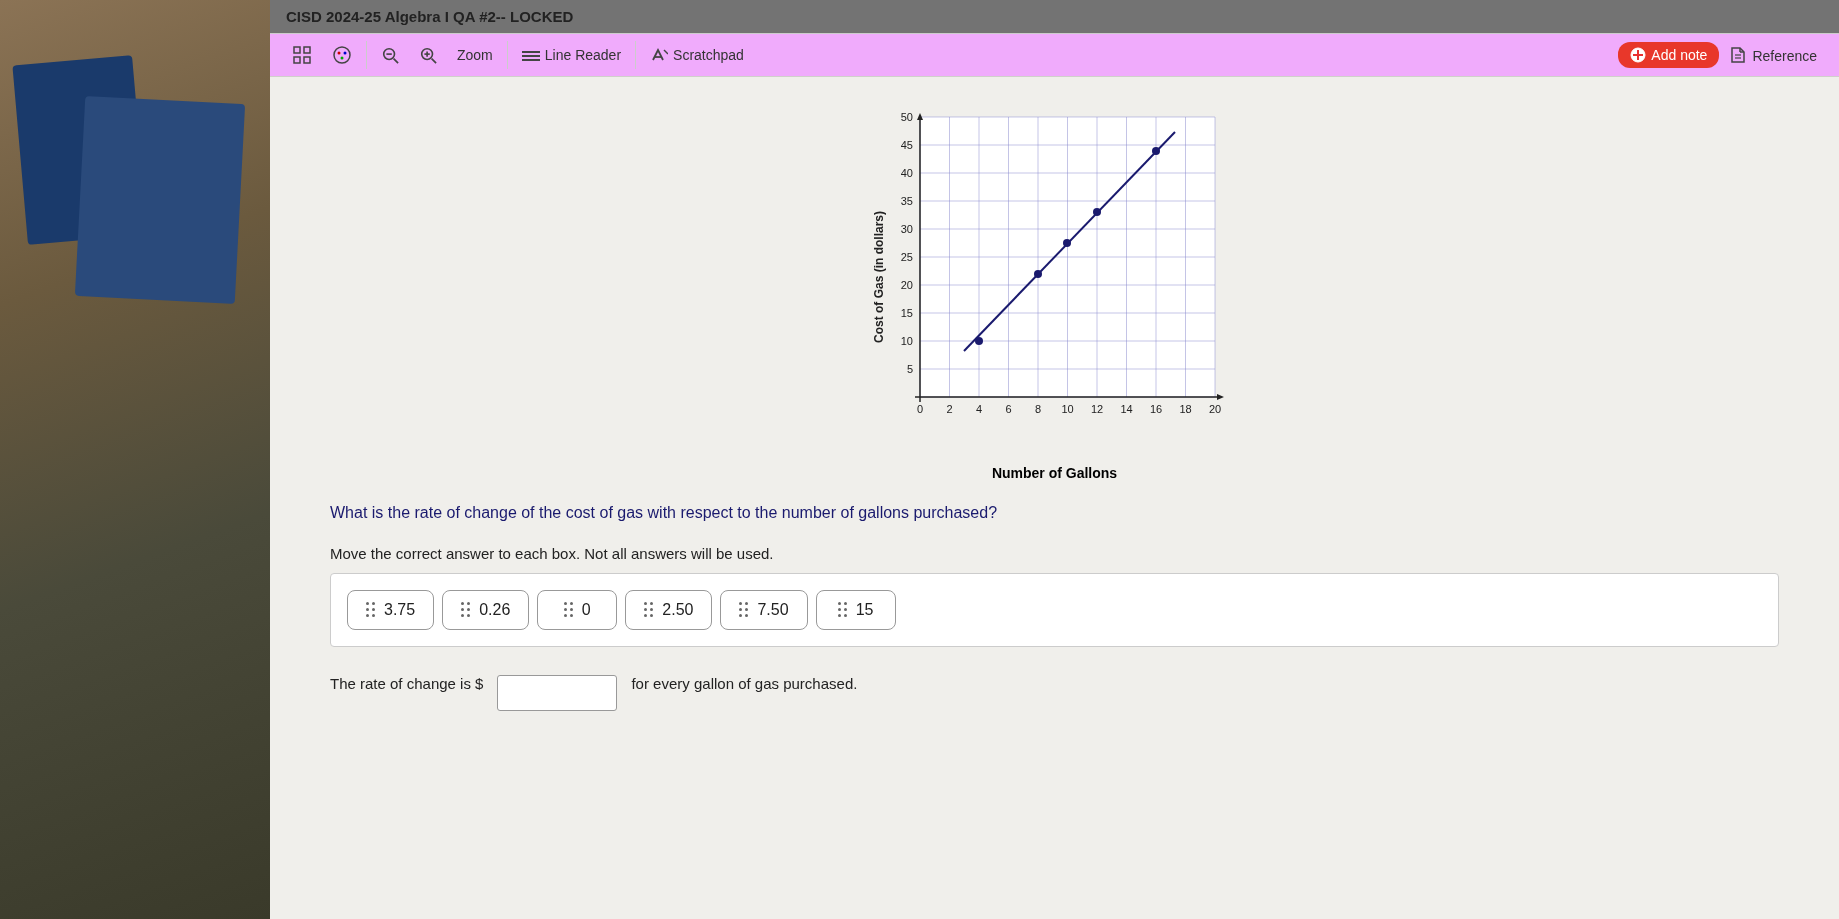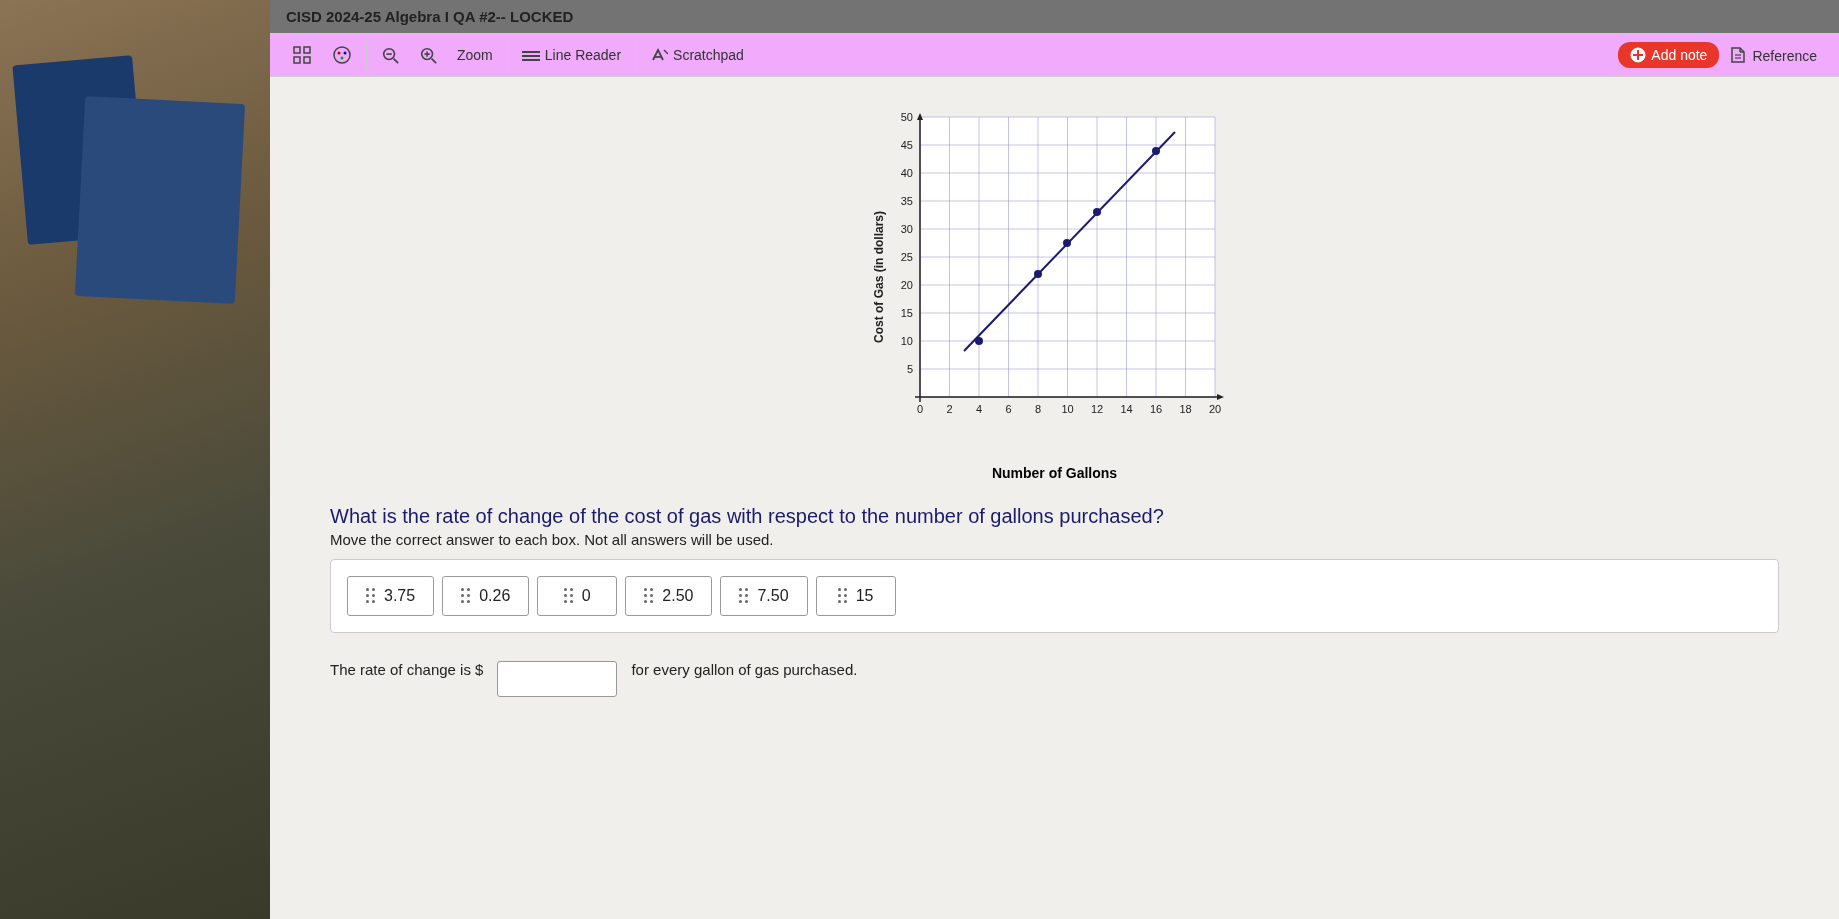--- a/index.html
+++ b/index.html
@@ -129,22 +129,23 @@
     .chart-x-label {
       text-align: center;
       font-size: 14px;
       font-weight: bold;
       color: #000000;
       margin-top: 4px;
     }
 
     
     .question-text {
-      font-size: 20px;
+      font-size: 16px;
       color: #1a1a6e;
+      margin-bottom: 20px;
       line-height: 1.5;
     }
 
     .instruction-text {
       font-size: 15px;
       color: #222;
       margin-bottom: 11px;
     }
 
     
@@ -158,21 +159,21 @@
       margin-bottom: 20px;
       flex-wrap: wrap;
     }
 
     .answer-tile {
       display: flex;
       align-items: center;
       gap: 8px;
       padding: 10px 18px;
       border: 1.5px solid #999;
-      border-radius: 3px;
+      border-radius: 8px;
       background: white;
       cursor: grab;
       font-size: 16px;
       color: #222;
       min-width: 80px;
       justify-content: center;
     }
 
     .drag-icon {
       display: inline-grid;

